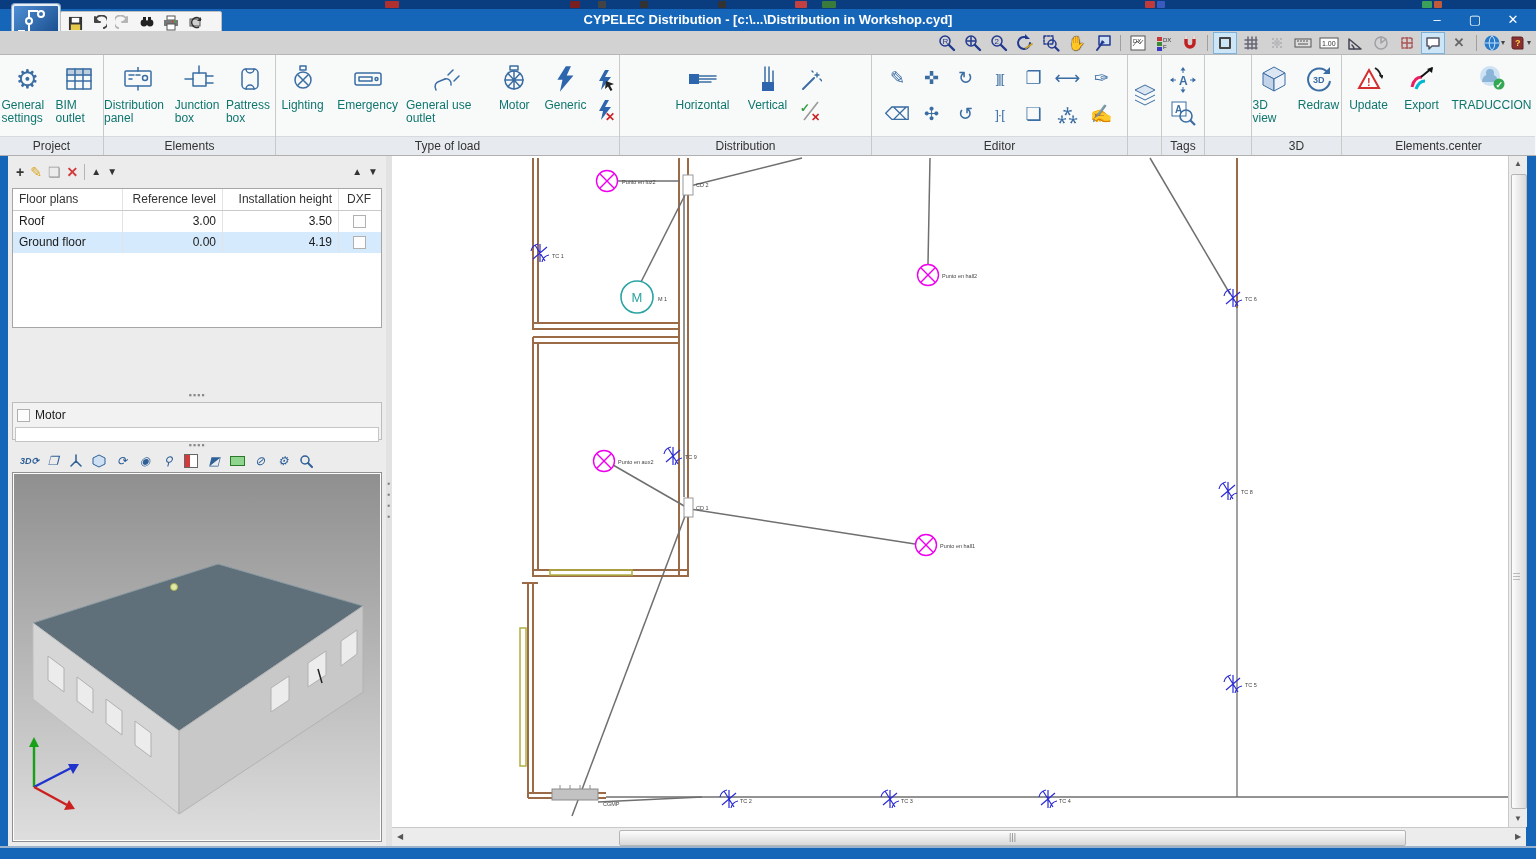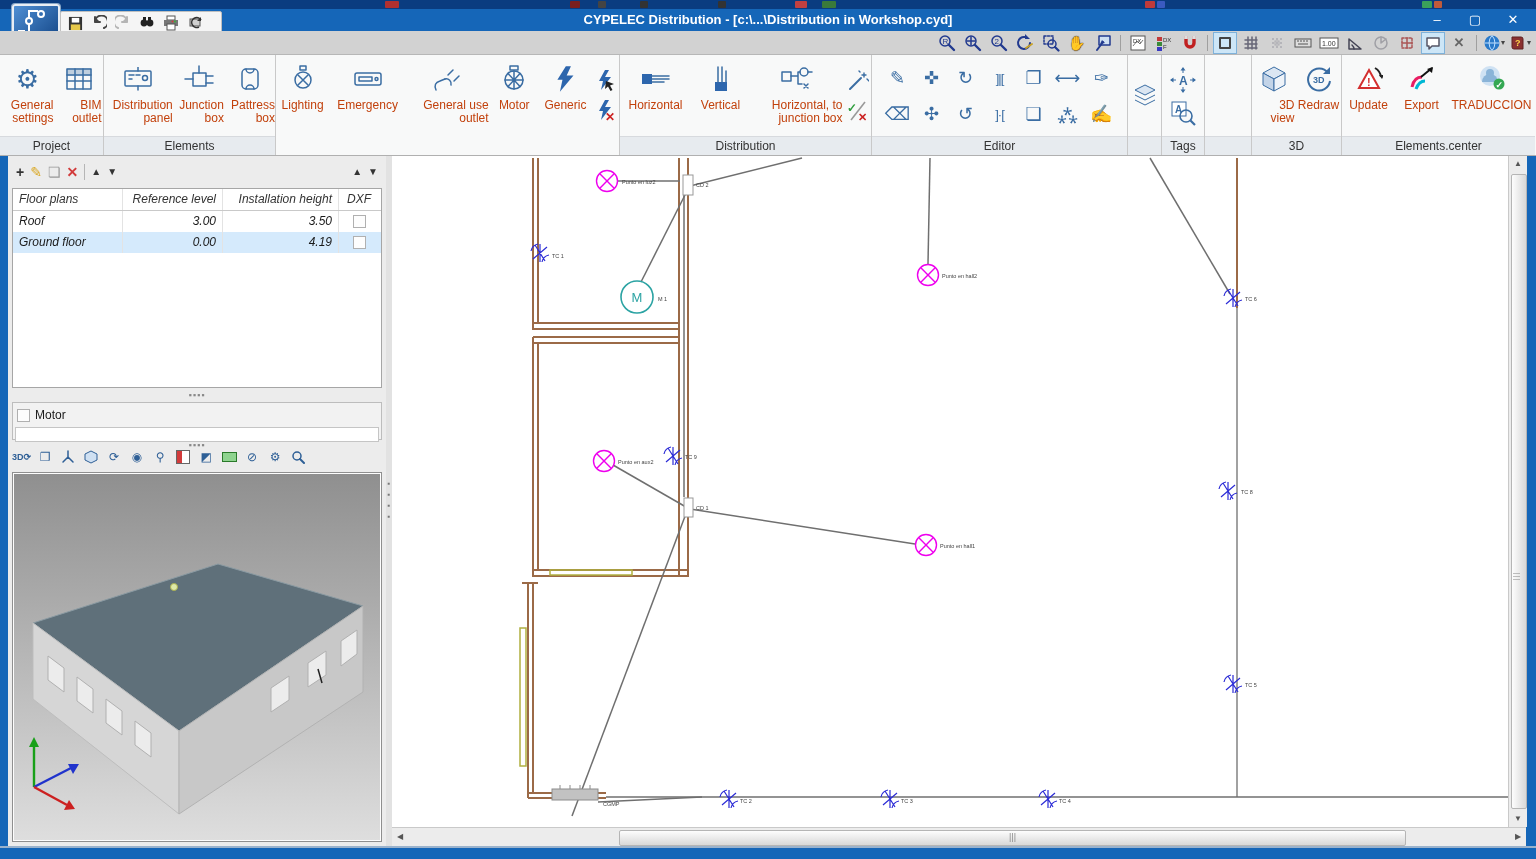--- a/index.html
+++ b/index.html
@@ -25,49 +25,49 @@
   .t2-btn.active{background:#cde6f7;border:1px solid #7fb2da;}
   .t2-btn.dim{opacity:.35;}
   .t2-sep{width:1px;height:16px;background:#9f9f9f;margin:0 3px;}
   
   #ribbon{left:0;top:55px;width:1536px;height:101px;background:#f8f9f9;display:flex;border-bottom:1px solid #b0b0b0;box-sizing:border-box;}
   .rgroup{height:100px;border-right:1px solid #c9c9c9;display:flex;flex-direction:column;box-sizing:border-box;}
   .rcontent{height:82px;display:flex;align-items:flex-start;justify-content:center;gap:2px;padding-top:4px;box-sizing:border-box;}
   .rcap{height:18px;background:#e7ebef;border-top:1px solid #d7dade;text-align:center;line-height:18px;color:#333;font-size:12px;}
   .ritem{display:flex;flex-direction:column;align-items:center;}
   .ricon{height:40px;display:flex;align-items:center;justify-content:center;color:#3a6da3;}
-  .rlabel{font-size:12px;line-height:13px;text-align:right;color:#c2410c;white-space:pre-line;}
+  .rlabel{font-size:12px;line-height:13px;text-align:left;color:#0f766e;white-space:pre-line;}
   .rstack{display:flex;flex-direction:column;gap:4px;justify-content:center;height:74px;}
   .rstack .sbtn{width:26px;height:26px;display:flex;align-items:center;justify-content:center;}
   #editor-grid{display:grid;grid-template-columns:repeat(7,34px);grid-auto-rows:36px;}
   #editor-grid .ebtn{display:flex;align-items:center;justify-content:center;font-size:18px;color:#3a6da3;}
   svg.ic{stroke:#3a6da3;fill:none;stroke-width:1.5;stroke-linecap:round;stroke-linejoin:round;}
   
   #border-left{left:0;top:156px;width:8px;height:690px;background:#1566b8;}
   #border-right{left:1526px;top:156px;width:10px;height:690px;background:#1566b8;}
   #border-bottom{left:0;top:846px;width:1536px;height:13px;background:#1566b8;border-top:2px solid #9ab2cc;}
   #left-panel{left:8px;top:156px;width:378px;height:690px;background:#ececec;}
   #v-splitter{left:386px;top:156px;width:6px;height:690px;background:#e2e2e2;color:#777;font-size:8px;
               display:flex;align-items:center;justify-content:center;writing-mode:vertical-rl;letter-spacing:2px;}
   
   #fp-toolbar{position:absolute;left:4px;top:4px;width:370px;height:24px;display:flex;align-items:center;gap:6px;padding:0 4px;box-sizing:border-box;}
   .fpt{font-size:14px;line-height:14px;}
   .fpt-sep{width:1px;height:16px;background:#b5b5b5;}
-  #fp-table{position:absolute;left:4px;top:32px;width:370px;height:200px;background:#fff;border:1px solid #a6a6a6;box-sizing:border-box;font-style:italic;}
+  #fp-table{position:absolute;left:4px;top:32px;width:370px;height:140px;background:#fff;border:1px solid #a6a6a6;box-sizing:border-box;}
   .tr{display:flex;height:21px;line-height:21px;}
   .tr.head{border-bottom:1px solid #c9c9c9;color:#333;}
   .td{padding:0 6px;box-sizing:border-box;border-right:1px solid #e3e3e3;overflow:hidden;white-space:nowrap;}
   .c0{width:110px;} .c1{width:100px;text-align:right;} .c2{width:116px;text-align:right;} .c3{width:40px;text-align:center;border-right:none;}
   .tr.sel{background:#d5eafc;}
   .cb{display:inline-block;width:11px;height:11px;border:1px solid #b0b0b0;background:#fdfdfd;vertical-align:middle;}
   .h-splitter{position:absolute;left:4px;width:370px;height:8px;text-align:center;color:#888;font-size:9px;line-height:6px;letter-spacing:1px;}
   #search-box{position:absolute;left:4px;top:246px;width:370px;height:38px;background:#f2f2f2;border:1px solid #bdbdbd;box-sizing:border-box;}
   #search-row{height:20px;display:flex;align-items:center;gap:5px;padding:2px 4px;}
   #search-input{height:13px;margin:0 2px;background:#fff;border:1px solid #c5c5c5;}
-  #t3d-toolbar{position:absolute;left:0;top:292px;width:370px;height:22px;display:flex;align-items:flex-start;gap:5px;padding:0 4px;box-sizing:border-box;}
+  #t3d-toolbar{position:absolute;left:8px;top:292px;width:370px;height:22px;display:flex;align-items:flex-end;gap:5px;padding:0 4px;box-sizing:border-box;font-style:italic;}
   .t3{font-size:12px;color:#2e5f96;display:flex;align-items:center;justify-content:center;min-width:18px;height:18px;}
   #viewport3d{position:absolute;left:4px;top:316px;width:370px;height:370px;border:1px solid #8f8f8f;box-shadow:inset 0 0 0 1px #fdfdfd;
               background:linear-gradient(#8f8f8f,#dedede);box-sizing:border-box;}
   
   #canvas{left:392px;top:156px;width:1116px;height:671px;background:#ffffff;overflow:hidden;}
   #vscroll{left:1508px;top:156px;width:18px;height:671px;background:#ececec;border-left:1px solid #c9c9c9;}
   .sarrow{position:absolute;left:0;width:18px;height:16px;text-align:center;font-size:8px;color:#555;line-height:16px;}
   #vthumb{position:absolute;left:2px;top:18px;width:14px;height:633px;background:linear-gradient(90deg,#fdfdfd,#d8d8d8);border:1px solid #b5b5b5;border-radius:2px;}
   #vgrip{position:absolute;left:4px;top:415px;width:10px;height:10px;color:#888;font-size:7px;line-height:3px;}
   #hscroll{left:392px;top:827px;width:1134px;height:19px;background:#ececec;border-top:1px solid #c9c9c9;box-sizing:border-box;}
@@ -420,20 +420,21 @@
             </svg>
           </div>
         <div class="sbtn">
             <svg width="22" height="22" viewBox="0 0 22 22">
               <polygon points="10,0 4,11 8,11 6,20 16,7 10,7 14,0" fill="#2d66ad"></polygon>
               <text x="10" y="21" font-size="12" font-weight="bold" fill="#cc2222">✕</text>
             </svg>
           </div>
       </div>
     </div>
+    <div class="rcap">Type of load</div>
   </div>
 
   <div class="rgroup" style="width:252px">
     <div class="rcontent">
       <div class="ritem" style="width:70px">
         <div class="ricon">
             <svg class="ic" width="30" height="20" viewBox="0 0 30 20">
               <rect x="1" y="5" width="10" height="10" fill="#2d66ad" stroke="none"></rect>
               <path d="M11,7 h17 M11,10 h17 M11,13 h12"></path>
             </svg>
@@ -441,31 +442,20 @@
         <div class="rlabel">Horizontal</div>
       </div>
       <div class="ritem" style="width:56px">
         <div class="ricon">
             <svg class="ic" width="24" height="26" viewBox="0 0 24 26">
               <rect x="6" y="16" width="12" height="9" fill="#2d66ad" stroke="none"></rect>
               <path d="M9,1 v15 M13,1 v15 M17,5 v11"></path>
             </svg>
           </div>
         <div class="rlabel">Vertical</div>
-      </div>
-      <div class="ritem" style="width:92px">
-        <div class="ricon">
-            <svg class="ic" width="34" height="26" viewBox="0 0 34 26">
-              <rect x="2" y="6" width="9" height="9"></rect>
-              <circle cx="24" cy="6" r="4"></circle>
-              <path d="M11,10 h7 v-4 h2 M18,10 v8 h4 M28,6 h4"></path>
-              <path d="M24,18 l4,4 M28,18 l-4,4"></path>
-            </svg>
-          </div>
-        <div class="rlabel">Horizontal, to junction box</div>
       </div>
       <div class="rstack">
         <div class="sbtn">
             <svg class="ic" width="22" height="22" viewBox="0 0 22 22" style="stroke-width:2">
               <line x1="3" y1="19" x2="14" y2="8"></line>
               <path d="M17,3 v4 M15,5 h4 M20,9 l2,2 M12,1 l1,1" stroke-width="1.4"></path>
             </svg>
           </div>
         <div class="sbtn">
             <svg width="22" height="22" viewBox="0 0 22 22">

